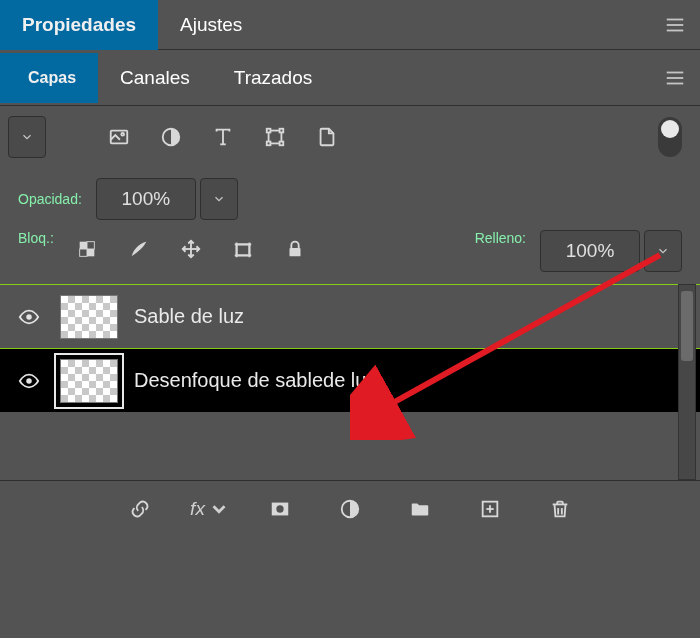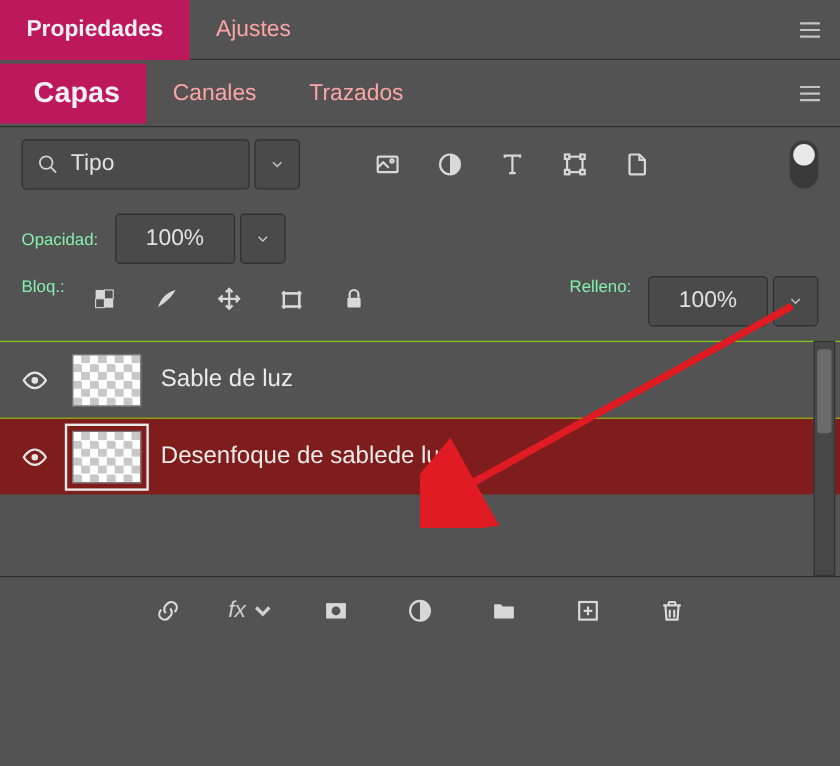--- a/index.html
+++ b/index.html
@@ -1,20 +1,20 @@
 <!DOCTYPE html>
 <html><head>
 <meta charset="utf-8">
 <style>
   * { box-sizing: border-box; margin: 0; padding: 0; font-family: -apple-system, "Segoe UI", Arial, sans-serif; user-select: none; }
   body { width: 700px; height: 638px; background: #535353; overflow: hidden; position: relative; }
 
   .tabbar { display: flex; align-items: center; height: 50px; background: #535353; border-bottom: 1px solid #2f2f2f; }
-  .tab { padding: 0 22px; height: 50px; display: flex; align-items: center; color: #fca5a5; font-size: 19px; cursor: pointer; }
-  .tab.active { background: #be185d; color: #f0f0f0; font-weight: 600; }
+  .tab { padding: 0 22px; height: 50px; display: flex; align-items: center; color: #ffffff; font-size: 19px; cursor: pointer; }
+  .tab.active { background: #0369a1; color: #f0f0f0; font-weight: 600; }
   .tabbar .spacer { flex: 1; }
   .hamburger { width: 50px; height: 50px; display: flex; align-items: center; justify-content: center; color: #c4c4c4; cursor: pointer; }
   .hamburger svg { width: 22px; height: 22px; }
 
   .row { display: flex; align-items: center; gap: 14px; padding: 0 18px; height: 62px; }
 
   .searchwrap { display: flex; align-items: center; gap: 10px; border: 1px solid #2f2f2f; border-radius: 4px; padding: 6px 12px; width: 190px; height: 42px; background: #4a4a4a; }
   .searchwrap svg { width: 18px; height: 18px; color: #d0d0d0; flex: none; }
   .searchwrap .txt { color: #e0e0e0; font-size: 19px; }
   .dropbtn { width: 38px; height: 42px; display: flex; align-items: center; justify-content: center; border: 1px solid #2f2f2f; border-radius: 4px; background: #4a4a4a; color: #c8c8c8; margin-left: -10px; }
@@ -29,21 +29,21 @@
   .select.wide { width: 370px; }
   .select.pct { width: 100px; justify-content: center; }
   .select svg { width: 14px; height: 14px; color: #c0c0c0; }
 
   .lbl { color: #86efac; font-size: 14px; }
 
   .lockrow { display: flex; align-items: flex-start; gap: 14px; padding: 0 18px; height: 54px; }
 
   .layerlist { position: relative; }
   .layerrow { display: flex; align-items: center; height: 64px; padding: 0 14px; gap: 16px; border-top: 1px solid #84cc16; }
-  .layerrow.sel { background: #7f1d1d; }
+  .layerrow.sel { background: #000000; }
   .eye { width: 30px; display:flex; justify-content:center; color:#e4e4e4; }
   .eye svg { width:22px; height:22px; }
   .thumb { width: 58px; height: 44px; position: relative; flex: none; }
   .thumb .check { position:absolute; inset:0; background:
     repeating-conic-gradient(#c8c8c8 0 25%, #ffffff 0 50%) 0 0/14px 14px; border:1px solid #777; }
   .thumb.selected::before { content:""; position:absolute; inset:-6px; border:2px solid #e8e8e8; }
   .thumb.photo { background:#4a1a0c; border:1px solid #777; overflow:hidden; }
   .thumb.photo::after{ content:""; position:absolute; left:10px; top:8px; width:26px; height:26px; border-radius:50%; background:radial-gradient(circle,#ffdd88 0 40%,transparent 42%), #2a0a04; box-shadow: 0 0 6px 2px #ff7a2a inset; }
   .lname { color: #eaeaea; font-size: 20px; flex:1; }
   .lname.italic { font-style: italic; }
@@ -71,41 +71,34 @@
   <div class="hamburger">
     <svg viewBox="0 0 24 24" fill="none" stroke="currentColor" stroke-width="2">
         <line x1="3" y1="6" x2="21" y2="6"></line>
         <line x1="3" y1="12" x2="21" y2="12"></line>
         <line x1="3" y1="18" x2="21" y2="18"></line>
       </svg>
   </div>
 </div>
 
 <div class="tabbar" style="height:56px;">
-  <div class="tab active" style="font-size:24px;padding-left:28px;">Capas</div>
+  <div class="tab active" style="font-size:16px;padding-left:28px;">Capas</div>
   <div class="tab">Canales</div>
   <div class="tab">Trazados</div>
   <div class="spacer"></div>
   <div class="hamburger">
     <svg viewBox="0 0 24 24" fill="none" stroke="currentColor" stroke-width="2">
         <line x1="3" y1="6" x2="21" y2="6"></line>
         <line x1="3" y1="12" x2="21" y2="12"></line>
         <line x1="3" y1="18" x2="21" y2="18"></line>
       </svg>
   </div>
 </div>
 
 <div class="row">
-  <div class="searchwrap">
-    <svg viewBox="0 0 24 24" fill="none" stroke="currentColor" stroke-width="2">
-        <circle cx="10" cy="10" r="7"></circle>
-        <line x1="21" y1="21" x2="15" y2="15"></line>
-      </svg>
-    <span class="txt">Tipo</span>
-  </div>
   <div class="dropbtn">
     <svg class="chevd" viewBox="0 0 24 24" fill="none" stroke="currentColor" stroke-width="2">
         <polyline points="6 9 12 15 18 9"></polyline>
       </svg>
   </div>
   <div style="width:26px;"></div>
   <div class="iconbtn">
     <svg viewBox="0 0 24 24" fill="none" stroke="currentColor" stroke-width="2">
         <rect x="3" y="5" width="18" height="14" rx="1"></rect>
         <polyline points="3 15 8 10 13 15"></polyline>

